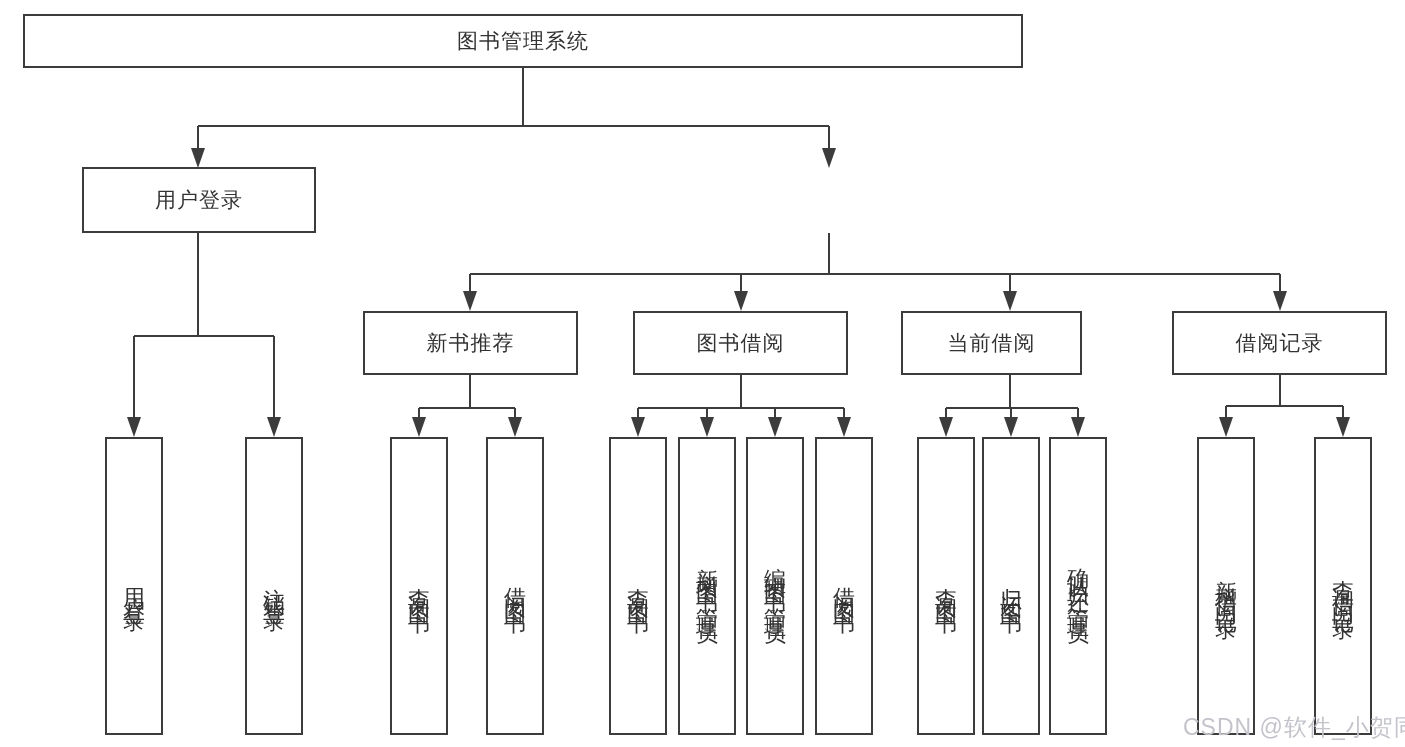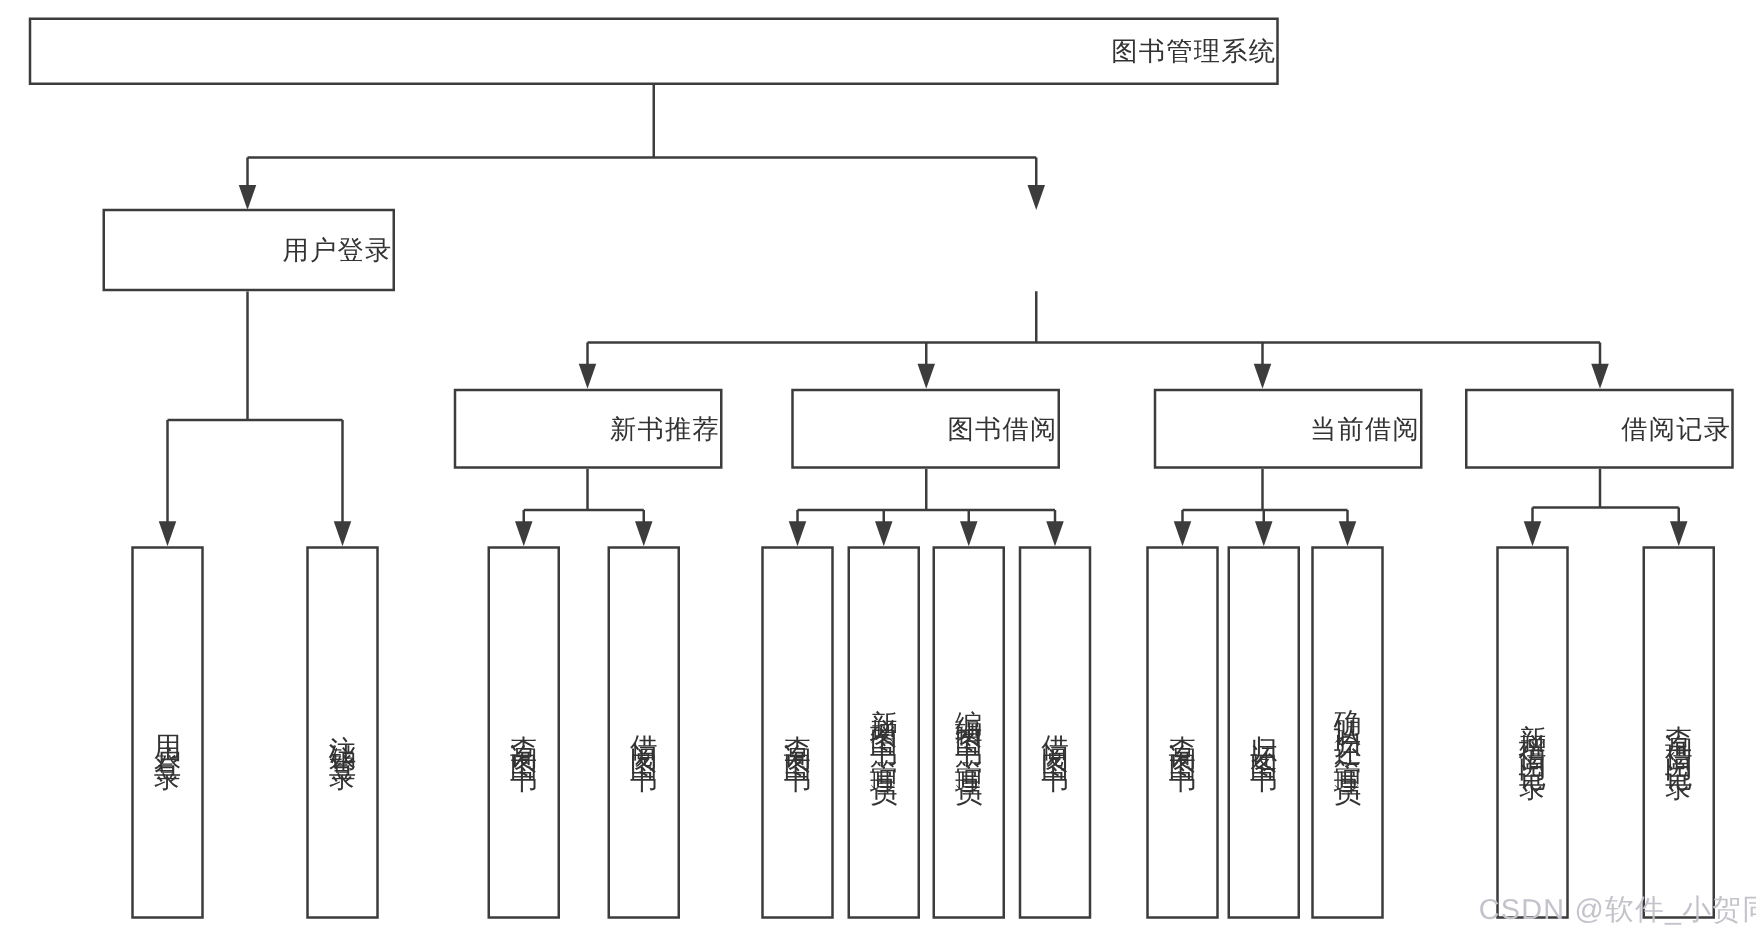--- a/index.html
+++ b/index.html
@@ -20,21 +20,21 @@
   .node {
     position: absolute;
     box-sizing: border-box;
     border: 2px solid #3c3c3c;
     background: #ffffff;
     display: flex;
     align-items: center;
     justify-content: center;
     color: #333333;
   }
-  .hbox { font-size: 21px; letter-spacing: 1px; justify-content: flex-end; }
+  .hbox { font-size: 21px; letter-spacing: 1px; }
   .root-box { font-size: 21px; }
   .vbox { width: 58px; top: 437px; height: 298px; }
   .vbox .vtext {
     writing-mode: vertical-rl;
     text-orientation: mixed;
     font-size: 22px;
     line-height: 1;
     letter-spacing: 8px;
     color: #333333;
     white-space: nowrap;
@@ -139,21 +139,21 @@
   <div class="node hbox" style="left:82px; top:167px; width:234px; height:66px;">
     <span>用户登录</span>
   </div>
 
   <div class="node hbox" style="left:363px; top:311px; width:215px; height:64px;">
     <span>新书推荐</span>
   </div>
   <div class="node hbox" style="left:633px; top:311px; width:215px; height:64px;">
     <span>图书借阅</span>
   </div>
-  <div class="node hbox" style="left:923px; top:311px; width:215px; height:64px;">
+  <div class="node hbox" style="left:901px; top:311px; width:181px; height:64px;">
     <span>当前借阅</span>
   </div>
   <div class="node hbox" style="left:1172px; top:311px; width:215px; height:64px;">
     <span>借阅记录</span>
   </div>
 
   <div class="node vbox" style="left:105px;">
     <span class="vtext">用户登录</span>
   </div>
   <div class="node vbox" style="left:245px;">

